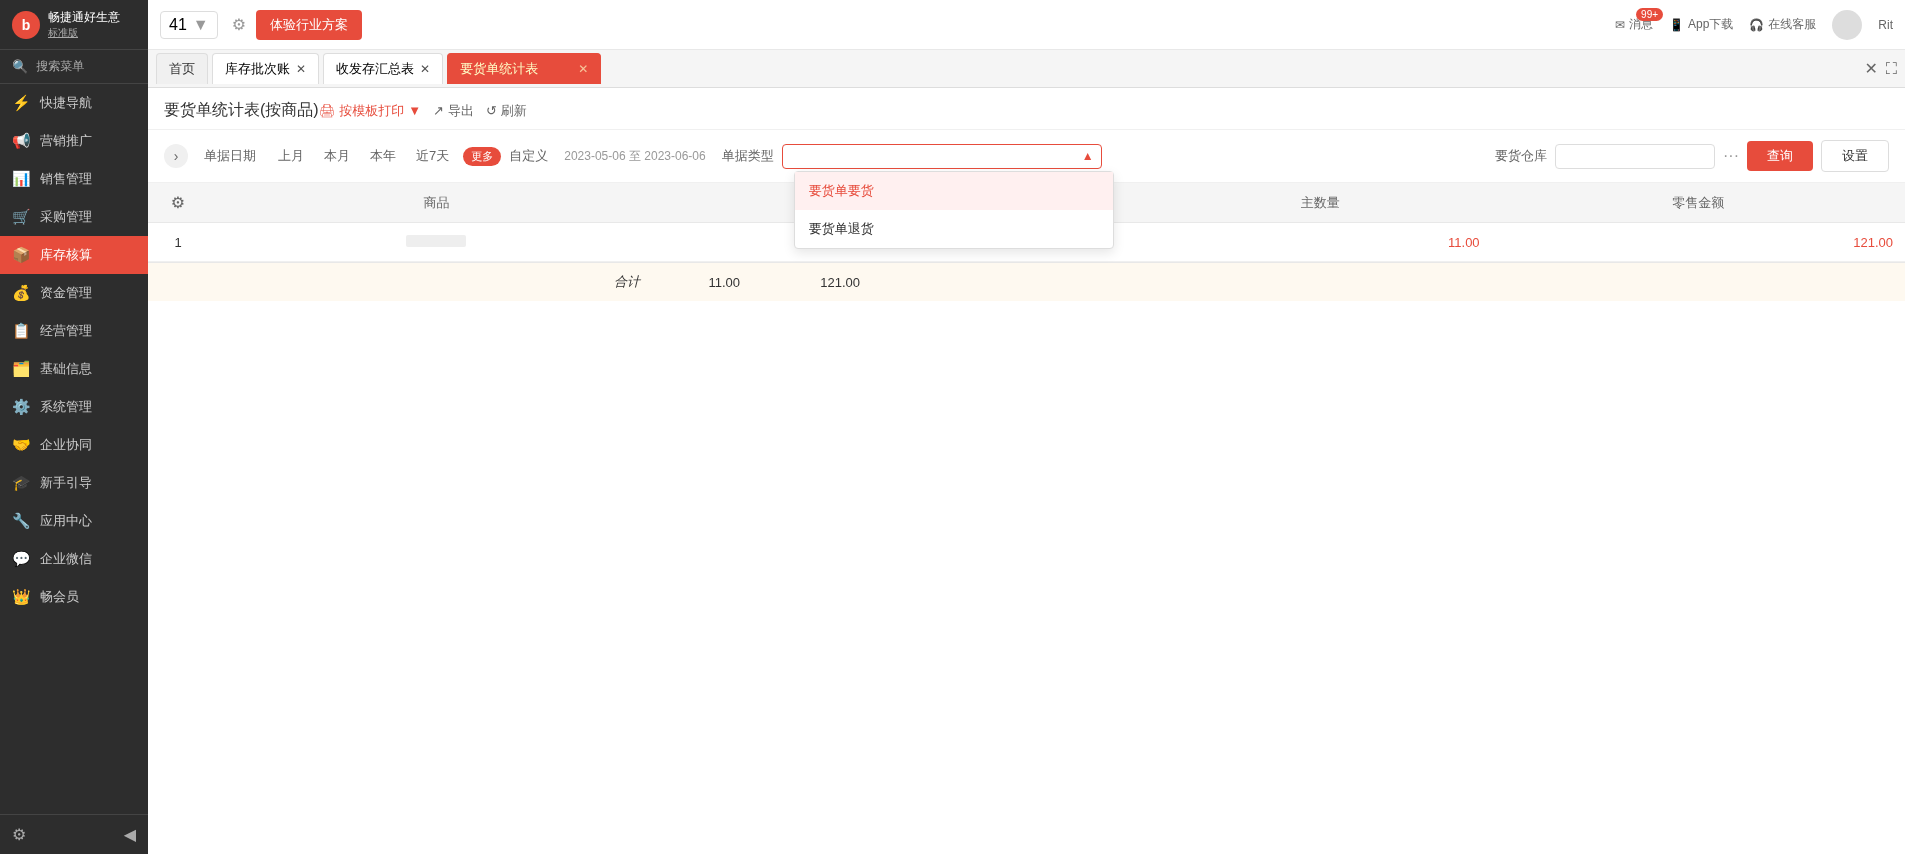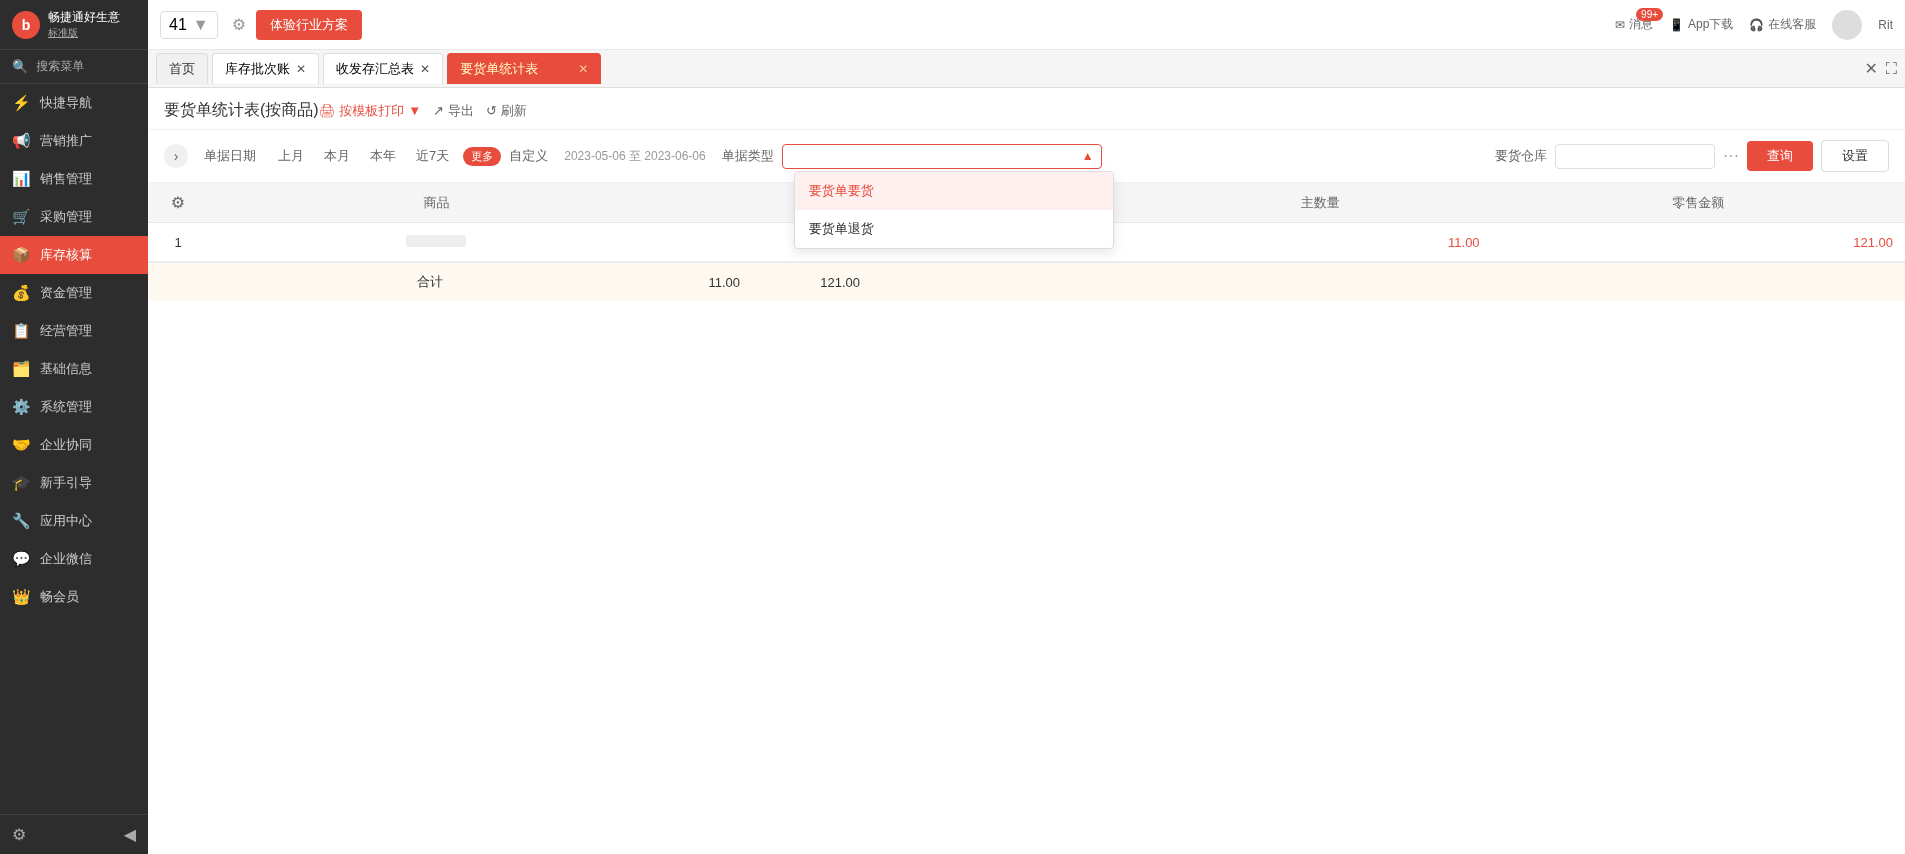--- a/index.html
+++ b/index.html
@@ -319,21 +319,21 @@
       border-top: 1px solid #e8e8e8;
       padding: 10px 12px;
       display: flex;
       align-items: center;
       font-size: 13px;
       color: #333;
       position: sticky;
       bottom: 0;
     }
     .footer-label { width: 60px; text-align: center; color: #999; }
-    .footer-total-label { width: 420px; text-align: center; }
+    .footer-total-label { width: 420px; text-align: right; font-style: italic; }
     .footer-qty { width: 100px; text-align: right; }
     .footer-amt { width: 100px; text-align: right; margin-left: 20px; }
 
     
     ::-webkit-scrollbar { width: 6px; }
     ::-webkit-scrollbar-thumb { background: #ccc; border-radius: 3px; }
   </style>
 </head>
 <body>
 

